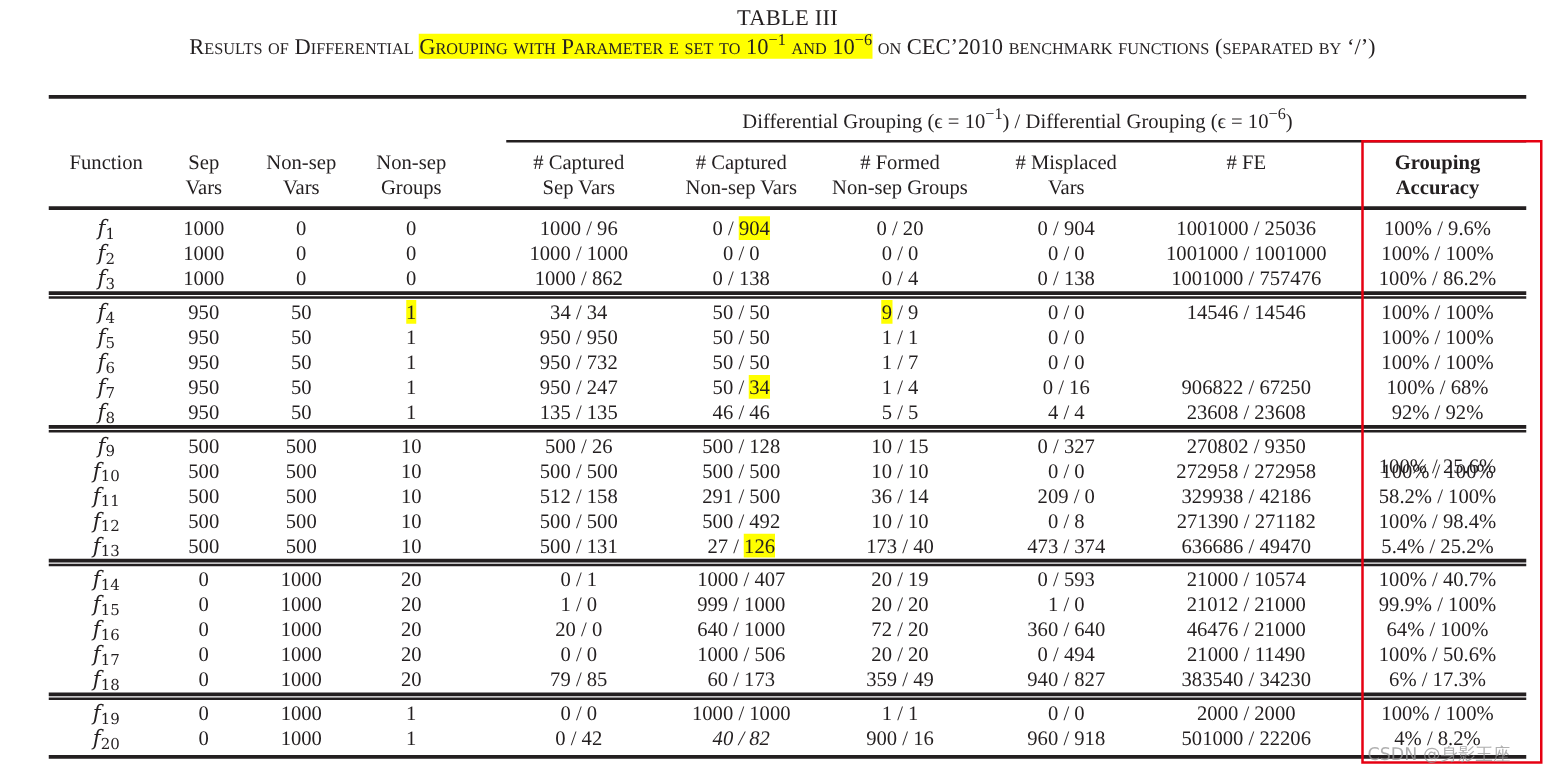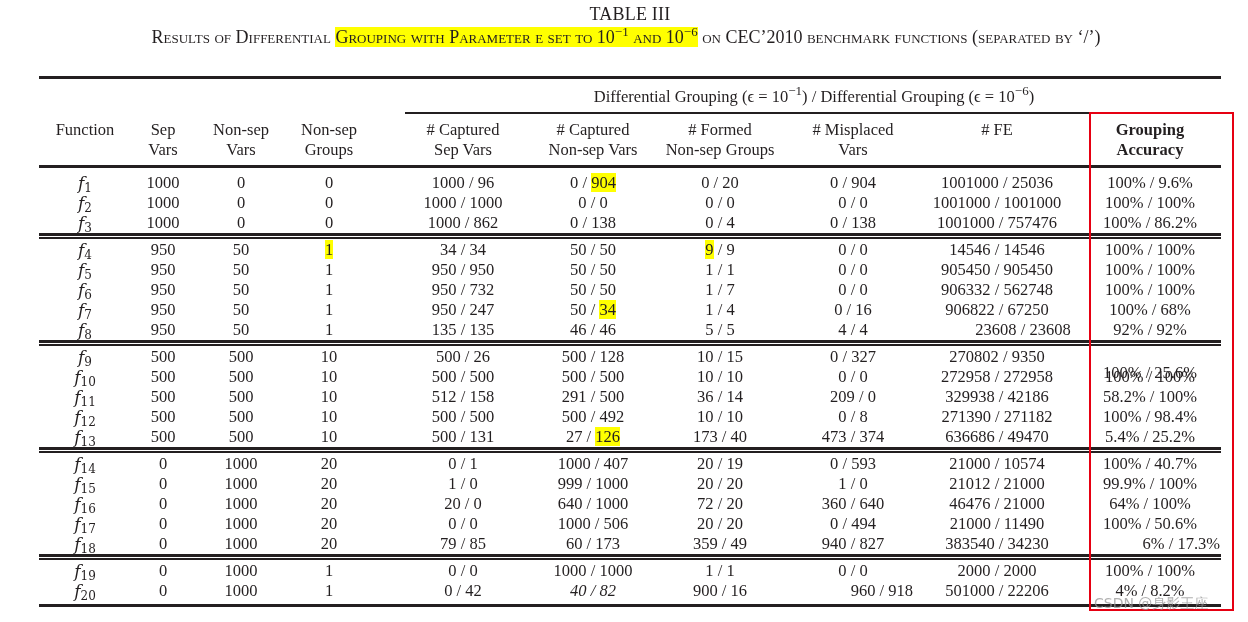--- a/index.html
+++ b/index.html
@@ -198,33 +198,31 @@
       </div>
       <div class="row" style="top: 184px;">
         <div class="cell fn" style="left: -9px; width: 110px;"><span>f</span><sub>5</sub></div>
         <div class="cell" style="left: 89px; width: 70px;"><span>950</span></div>
         <div class="cell" style="left: 157px; width: 90px;"><span>50</span></div>
         <div class="cell" style="left: 245px; width: 90px;"><span>1</span></div>
         <div class="cell" style="left: 359px; width: 130px;"><span>950 / 950</span></div>
         <div class="cell" style="left: 484px; width: 140px;"><span>50 / 50</span></div>
         <div class="cell" style="left: 611px; width: 140px;"><span>1 / 1</span></div>
         <div class="cell" style="left: 754px; width: 120px;"><span>0 / 0</span></div>
-        <div class="cell" style="left: 873px; width: 170px;"><span>905450 / 905450</span></div>
         <div class="cell" style="left: 1041px; width: 140px;"><span>100% / 100%</span></div>
       </div>
       <div class="row" style="top: 204px;">
         <div class="cell fn" style="left: -9px; width: 110px;"><span>f</span><sub>6</sub></div>
         <div class="cell" style="left: 89px; width: 70px;"><span>950</span></div>
         <div class="cell" style="left: 157px; width: 90px;"><span>50</span></div>
         <div class="cell" style="left: 245px; width: 90px;"><span>1</span></div>
         <div class="cell" style="left: 359px; width: 130px;"><span>950 / 732</span></div>
         <div class="cell" style="left: 484px; width: 140px;"><span>50 / 50</span></div>
         <div class="cell" style="left: 611px; width: 140px;"><span>1 / 7</span></div>
         <div class="cell" style="left: 754px; width: 120px;"><span>0 / 0</span></div>
-        <div class="cell" style="left: 873px; width: 170px;"><span>906332 / 562748</span></div>
         <div class="cell" style="left: 1041px; width: 140px;"><span>100% / 100%</span></div>
       </div>
       <div class="row" style="top: 224px;">
         <div class="cell fn" style="left: -9px; width: 110px;"><span>f</span><sub>7</sub></div>
         <div class="cell" style="left: 89px; width: 70px;"><span>950</span></div>
         <div class="cell" style="left: 157px; width: 90px;"><span>50</span></div>
         <div class="cell" style="left: 245px; width: 90px;"><span>1</span></div>
         <div class="cell" style="left: 359px; width: 130px;"><span>950 / 247</span></div>
         <div class="cell" style="left: 484px; width: 140px;"><span>50 / </span><span class="hl">34</span></div>
         <div class="cell" style="left: 611px; width: 140px;"><span>1 / 4</span></div>
@@ -234,21 +232,21 @@
       </div>
       <div class="row" style="top: 244px;">
         <div class="cell fn" style="left: -9px; width: 110px;"><span>f</span><sub>8</sub></div>
         <div class="cell" style="left: 89px; width: 70px;"><span>950</span></div>
         <div class="cell" style="left: 157px; width: 90px;"><span>50</span></div>
         <div class="cell" style="left: 245px; width: 90px;"><span>1</span></div>
         <div class="cell" style="left: 359px; width: 130px;"><span>135 / 135</span></div>
         <div class="cell" style="left: 484px; width: 140px;"><span>46 / 46</span></div>
         <div class="cell" style="left: 611px; width: 140px;"><span>5 / 5</span></div>
         <div class="cell" style="left: 754px; width: 120px;"><span>4 / 4</span></div>
-        <div class="cell" style="left: 899px; width: 170px;"><span>23608 / 23608</span></div>
+        <div class="cell" style="left: 873px; width: 170px;"><span>23608 / 23608</span></div>
         <div class="cell" style="left: 1041px; width: 140px;"><span>92% / 92%</span></div>
       </div>
       <div class="row" style="top: 271px;">
         <div class="cell fn" style="left: -9px; width: 110px;"><span>f</span><sub>9</sub></div>
         <div class="cell" style="left: 89px; width: 70px;"><span>500</span></div>
         <div class="cell" style="left: 157px; width: 90px;"><span>500</span></div>
         <div class="cell" style="left: 245px; width: 90px;"><span>10</span></div>
         <div class="cell" style="left: 359px; width: 130px;"><span>500 / 26</span></div>
         <div class="cell" style="left: 484px; width: 140px;"><span>500 / 128</span></div>
         <div class="cell" style="left: 611px; width: 140px;"><span>10 / 15</span></div>
@@ -355,21 +353,21 @@
       <div class="row" style="top: 458px;">
         <div class="cell fn" style="left: -9px; width: 110px;"><span>f</span><sub>18</sub></div>
         <div class="cell" style="left: 89px; width: 70px;"><span>0</span></div>
         <div class="cell" style="left: 157px; width: 90px;"><span>1000</span></div>
         <div class="cell" style="left: 245px; width: 90px;"><span>20</span></div>
         <div class="cell" style="left: 359px; width: 130px;"><span>79 / 85</span></div>
         <div class="cell" style="left: 484px; width: 140px;"><span>60 / 173</span></div>
         <div class="cell" style="left: 611px; width: 140px;"><span>359 / 49</span></div>
         <div class="cell" style="left: 754px; width: 120px;"><span>940 / 827</span></div>
         <div class="cell" style="left: 873px; width: 170px;"><span>383540 / 34230</span></div>
-        <div class="cell" style="left: 1041px; width: 140px; text-align: right;"><span>6% / 17.3%</span></div>
+        <div class="cell" style="left: 1041px; width: 140px;"><span>6% / 17.3%</span></div>
       </div>
       <div class="row" style="top: 485px;">
         <div class="cell fn" style="left: -9px; width: 110px;"><span>f</span><sub>19</sub></div>
         <div class="cell" style="left: 89px; width: 70px;"><span>0</span></div>
         <div class="cell" style="left: 157px; width: 90px;"><span>1000</span></div>
         <div class="cell" style="left: 245px; width: 90px;"><span>1</span></div>
         <div class="cell" style="left: 359px; width: 130px;"><span>0 / 0</span></div>
         <div class="cell" style="left: 484px; width: 140px;"><span>1000 / 1000</span></div>
         <div class="cell" style="left: 611px; width: 140px;"><span>1 / 1</span></div>
         <div class="cell" style="left: 754px; width: 120px;"><span>0 / 0</span></div>
@@ -377,21 +375,21 @@
         <div class="cell" style="left: 1041px; width: 140px;"><span>100% / 100%</span></div>
       </div>
       <div class="row" style="top: 505px;">
         <div class="cell fn" style="left: -9px; width: 110px;"><span>f</span><sub>20</sub></div>
         <div class="cell" style="left: 89px; width: 70px;"><span>0</span></div>
         <div class="cell" style="left: 157px; width: 90px;"><span>1000</span></div>
         <div class="cell" style="left: 245px; width: 90px;"><span>1</span></div>
         <div class="cell" style="left: 359px; width: 130px;"><span>0 / 42</span></div>
         <div class="cell" style="left: 484px; width: 140px; font-style: italic;"><span>40 / 82</span></div>
         <div class="cell" style="left: 611px; width: 140px;"><span>900 / 16</span></div>
-        <div class="cell" style="left: 754px; width: 120px; text-align: right;"><span>960 / 918</span></div>
+        <div class="cell" style="left: 754px; width: 120px;"><span>960 / 918</span></div>
         <div class="cell" style="left: 873px; width: 170px;"><span>501000 / 22206</span></div>
         <div class="cell" style="left: 1041px; width: 140px;"><span>4% / 8.2%</span></div>
       </div>
     </div>
 
   <div class="rule-thick" style="top:157px; height:2.5px;"></div>
   <div class="rule-thick" style="top:161px; height:2px;"></div>
   <div class="rule-thick" style="top:264px; height:2.5px;"></div>
   <div class="rule-thick" style="top:268px; height:2px;"></div>
   <div class="rule-thick" style="top:371px; height:2.5px;"></div>

